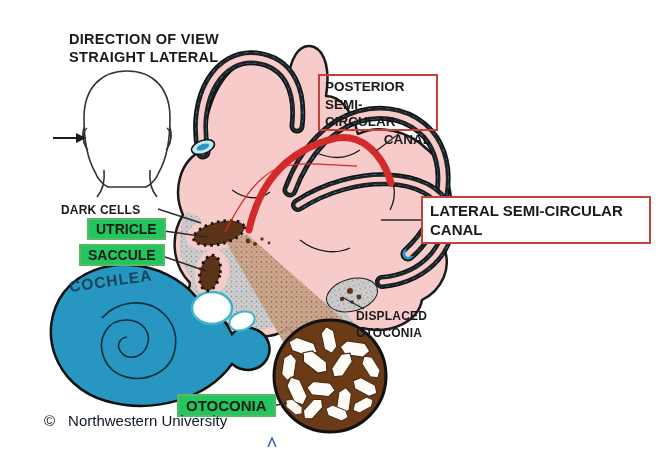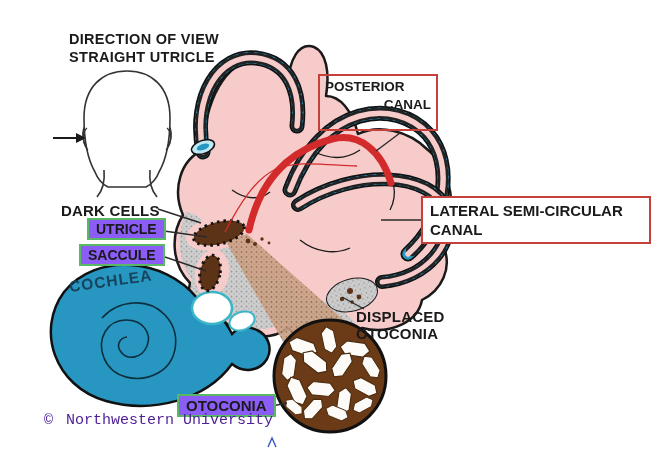--- a/index.html
+++ b/index.html
@@ -1,32 +1,32 @@
 <!DOCTYPE html>
 <html><head>
 <meta charset="utf-8">
 <style>
   html,body{margin:0;padding:0;background:#fff;}
   #stage{position:relative;width:664px;height:449px;background:#ffffff;overflow:hidden;
          font-family:"Liberation Sans",sans-serif;}
   #art{position:absolute;left:0;top:0;}
-  .lbl{position:absolute;font-weight:700;font-size:15px;color:#1a1a1a;
+  .lbl{position:absolute;font-weight:700;font-size:12px;color:#1a1a1a;
        white-space:nowrap;letter-spacing:.2px;line-height:17px;}
   .note{font-size:14.5px;line-height:18px;letter-spacing:.3px;}
-  .greenbox{position:absolute;border:2px solid #58b863;background:#8b5cf6;
+  .greenbox{position:absolute;border:2px solid #58b863;background:#22c55e;
             padding:1px 7px;font-weight:700;font-size:14px;color:#1a1a1a;white-space:nowrap;}
   .redbox{position:absolute;border:2px solid #c4403a;color:#1a1a1a;font-weight:700;box-sizing:border-box;}
   #posterior-box{left:318px;top:74px;width:120px;height:57px;background:transparent;
                  font-size:13.5px;line-height:17.5px;padding:2px 5px;}
   #posterior-box .l3{text-align:right;}
   #lateral-box{left:421px;top:196px;width:230px;background:#ffffff;
                font-size:15px;line-height:19px;padding:3px 7px;}
   #displaced-lbl{left:356px;top:308px;width:104px;text-align:left;}
-  #credit{position:absolute;left:44px;top:412px;font-family:Liberation Mono, monospace;
-          font-size:15px;color:#4c1d95;}
+  #credit{position:absolute;left:44px;top:412px;font-family:Liberation Sans, sans-serif;
+          font-size:15px;color:#0f172a;}
   #credit .sym{margin-right:13px;}
 </style>
 </head>
 <body>
 
 <div id="stage">
 
   <svg id="art" width="664" height="449" viewBox="0 0 664 449" xmlns="http://www.w3.org/2000/svg">
     <defs>
       <pattern id="grayDots" width="5" height="5" patternUnits="userSpaceOnUse">
@@ -180,31 +180,32 @@
       <line x1="267" y1="407" x2="287" y2="403"></line>
     </g>
 
     <text transform="translate(70,292) rotate(-8)" font-family="Liberation Sans, sans-serif" font-size="15.5" font-weight="700" letter-spacing="1" fill="#17435c">COCHLEA</text>
 
     <path d="M 268,447 L 272,438 L 276,447" fill="none" stroke="#3a5bc7" stroke-width="1.5"></path>
   </svg>
 
   <div class="lbl note" style="left:49px;top:30px;margin-left:20px;">
     <div>DIRECTION OF VIEW</div>
-    <div>STRAIGHT UTRICLE</div>
+    <div>STRAIGHT LATERAL</div>
   </div>
 
   <div class="lbl" style="left:61px;top:202px;">DARK CELLS</div>
 
   <div class="greenbox" style="left:87px;top:218px;">UTRICLE</div>
 
   <div class="greenbox" style="left:79px;top:244px;">SACCULE</div>
 
   <div class="redbox" id="posterior-box">
     <div class="l1">POSTERIOR</div>
+    <div class="l2">SEMI-CIRCULAR</div>
     <div class="l3">CANAL</div>
   </div>
 
   <div class="redbox" id="lateral-box">
     <div>LATERAL SEMI-CIRCULAR</div>
     <div>CANAL</div>
   </div>
 
   <div class="lbl" id="displaced-lbl">
     <div>DISPLACED</div>

